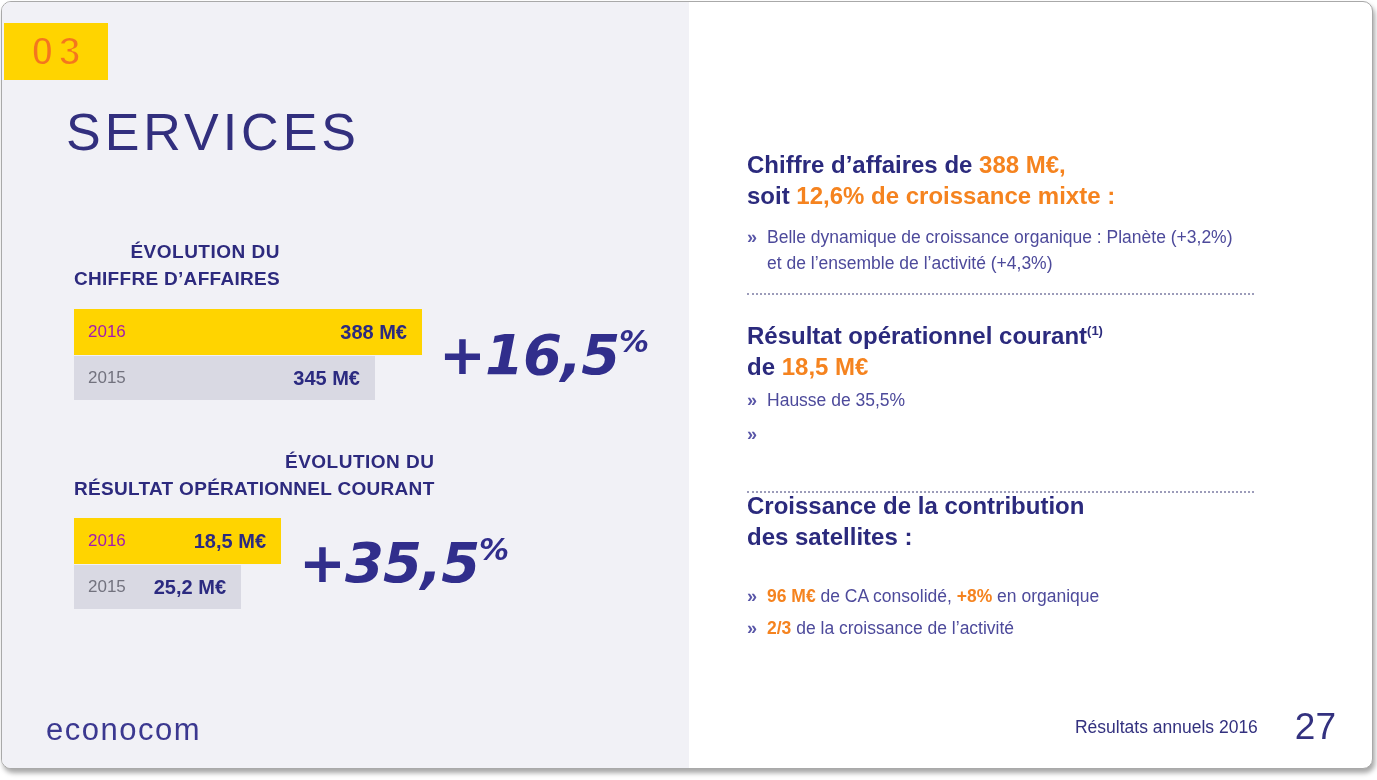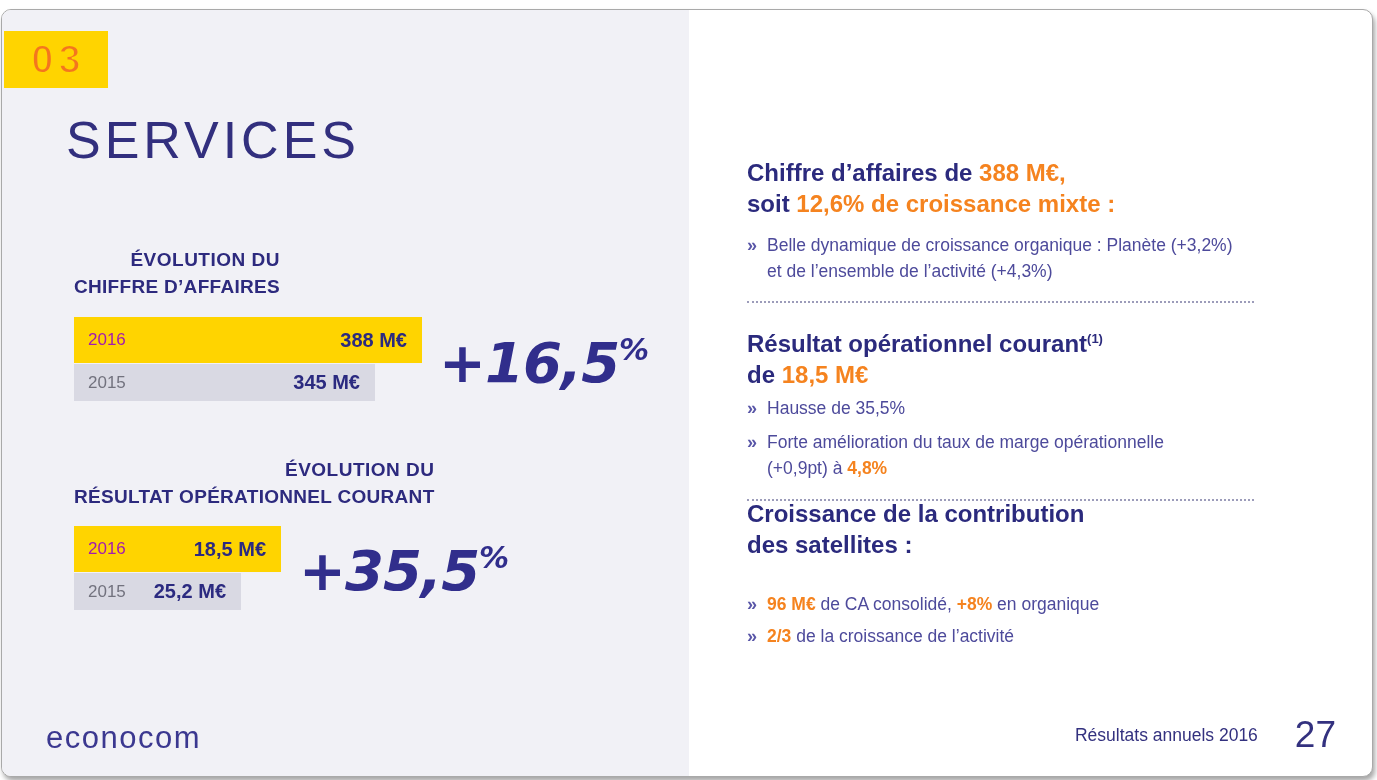--- a/index.html
+++ b/index.html
@@ -2,21 +2,21 @@
 <html><head>
 <meta charset="utf-8">
 <style>
   * { margin:0; padding:0; box-sizing:border-box; }
   html,body { width:1377px; height:780px; background:#ffffff; overflow:hidden;
               font-family:"Liberation Sans", sans-serif; }
   body { position:relative; }
 
   .slide { position:absolute; left:1px; top:1px; width:1372px; height:768px;
            background:#ffffff; border:1px solid #a9a9a9; border-radius:10px;
-           box-shadow:2px 4px 5px rgba(0,0,0,.35); overflow:hidden;margin-top:8px; }
+           box-shadow:2px 4px 5px rgba(0,0,0,.35); overflow:hidden; }
 
   .left-panel { position:absolute; left:0; top:0; width:687px; height:100%;
                 background:#f1f1f6; }
 
   
   .badge { position:absolute; left:2px; top:21px; width:104px; height:57px;
            background:#ffd400; display:flex; align-items:center; justify-content:center; }
   .badge span { font-size:40px; font-weight:700; letter-spacing:5px; padding-left:5px;
                 color:#f4761e; -webkit-text-stroke:2px #ffd400; }
 
@@ -30,21 +30,21 @@
   .label-revenue { top:236px; }
   .label-operating { top:446px; }
 
   
   .bars { position:absolute; left:72px; }
   .bars-revenue { top:307px; }
   .bars-operating { top:516px; }
   .bar { display:flex; align-items:center; justify-content:space-between;
          padding:0 15px 0 14px; height:46px; }
   .bar.yellow { background:#ffd400; }
-  .bar.gray   { background:#d9d9e3; height:37px; margin-top:1px; }
+  .bar.gray   { background:#d9d9e3; height:44px; margin-top:1px; }
   .bar .year { font-size:17px; color:#a21caf; }
   .bar.gray .year { color:#72727e; }
   .bar .val { font-size:20px; font-weight:700; color:#2b2a80; }
   .bar-r16 { width:348px; } .bar-r15 { width:301px; }
   .bar-o16 { width:207px; } .bar-o15 { width:167px; }
 
   
   .growth { position:absolute; color:#312e8c; font-weight:800; font-style:italic;
             font-family:"DejaVu Sans","Liberation Sans",sans-serif;
             font-size:56px; letter-spacing:-1px; }
@@ -143,24 +143,20 @@
   <div class="rsec rhead sec2-h">
     <span>Résultat opérationnel courant</span><sup>(1)</sup><br>
     <span>de </span><span class="orange">18,5 M€</span>
   </div>
   <div class="rsec bullet s2-b1">
     <span class="chev">»</span>
     <span>Hausse de 35,5%</span>
   </div>
   <div class="rsec bullet s2-b2">
     <span class="chev">»</span>
-    <span>
-      <span class="line">Forte amélioration du taux de marge opérationnelle</span>
-      <span class="line"><span>(+0,9pt) à </span><span class="orange">4,8%</span></span>
-    </span>
   </div>
   <div class="dotted div2"></div>
 
   <div class="rsec rhead sec3-h">
     <span>Croissance de la contribution</span><br>
     <span>des satellites :</span>
   </div>
   <div class="rsec bullet s3-b1">
     <span class="chev">»</span>
     <span><span class="orange">96 M€</span><span> de CA consolidé, </span><span class="orange">+8%</span><span> en organique</span></span>

